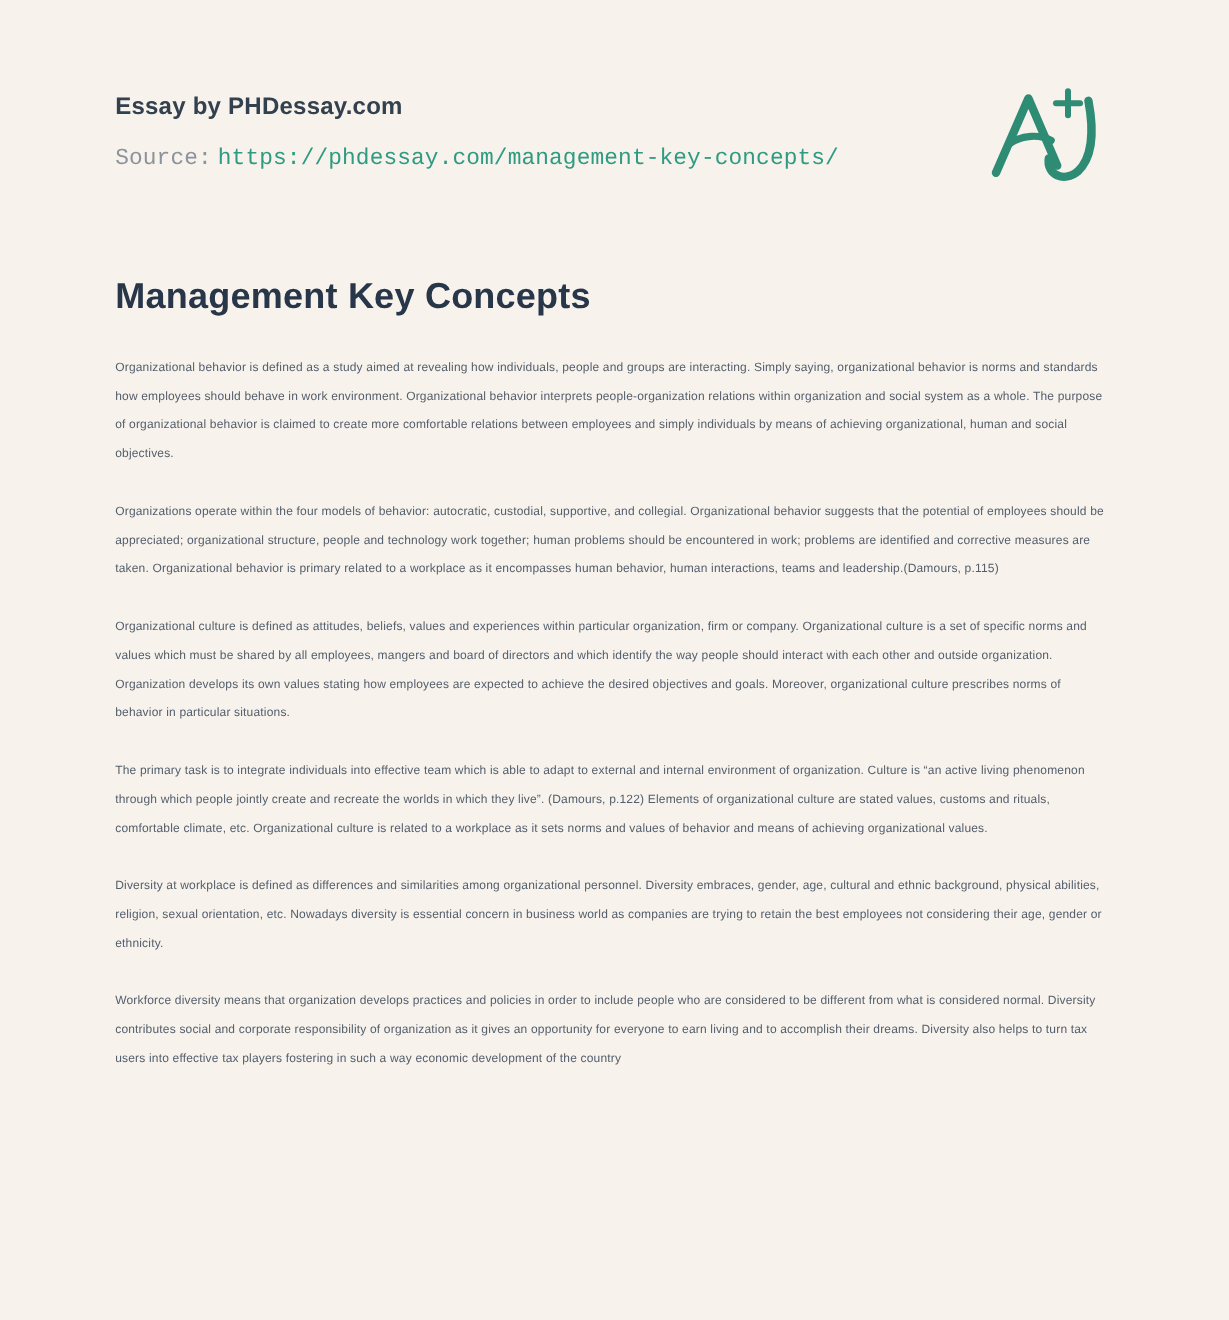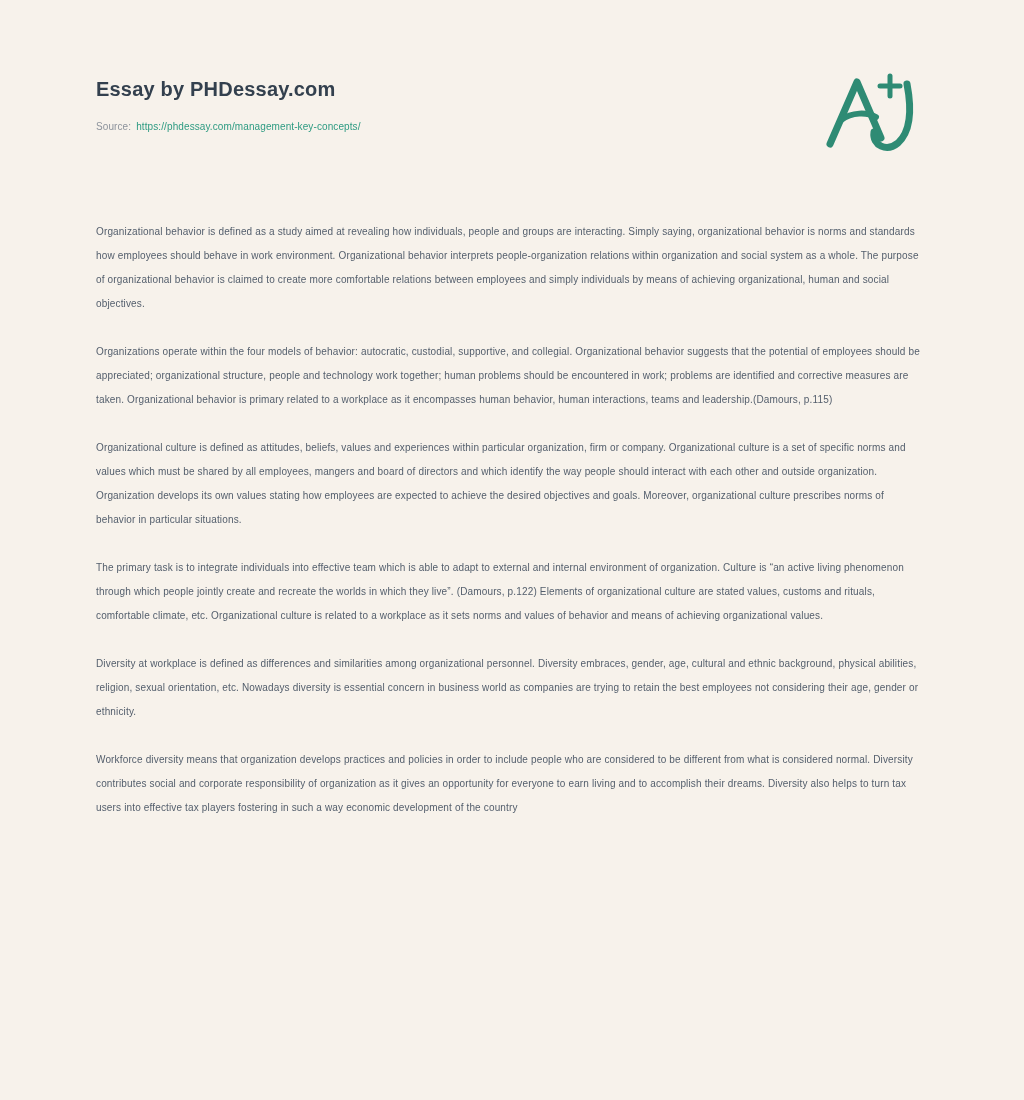--- a/index.html
+++ b/index.html
@@ -20,23 +20,24 @@
     margin-bottom: 88px;
   }
   .byline {
     font-size: 20px;
     font-weight: 700;
     color: #33404E;
     letter-spacing: 0.2px;
     margin-bottom: 20px;
   }
   .source-line {
-    font-size: 10px;
+    font-size: 19px;
     color: #8D939C;
     letter-spacing: 0.1px;
+    font-family: Liberation Mono, monospace;
   }
   .source-link {
     color: #2E9B82;
     text-decoration: none;
     margin-left: 5px;
     cursor: pointer;
   }
   .logo {
     position: absolute;
     top: -10px;
@@ -76,20 +77,21 @@
           <path d="M8 76 L35 14 L59 70" stroke-width="7"></path>
           <path d="M19 52 C30 44 45 44 54 49" stroke-width="6"></path>
           <path d="M68 8 L68 28" stroke-width="5"></path>
           <path d="M58 18 L78 18" stroke-width="5"></path>
           <path d="M85 16 C90 42 88 64 76 75 C65 84 50 78 52 64" stroke-width="7"></path>
         </g>
       </svg>
     </div>
   </div>
 
+  <h1 class="title">Management Key Concepts</h1>
 
   <div class="essay">
     <p>Organizational behavior is defined as a study aimed at revealing how individuals, people and groups are interacting. Simply saying, organizational behavior is norms and standards how employees should behave in work environment. Organizational behavior interprets people-organization relations within organization and social system as a whole. The purpose of organizational behavior is claimed to create more comfortable relations between employees and simply individuals by means of achieving organizational, human and social objectives.</p>
     <p>Organizations operate within the four models of behavior: autocratic, custodial, supportive, and collegial. Organizational behavior suggests that the potential of employees should be appreciated; organizational structure, people and technology work together; human problems should be encountered in work; problems are identified and corrective measures are taken. Organizational behavior is primary related to a workplace as it encompasses human behavior, human interactions, teams and leadership.(Damours, p.115)</p>
     <p>Organizational culture is defined as attitudes, beliefs, values and experiences within particular organization, firm or company. Organizational culture is a set of specific norms and values which must be shared by all employees, mangers and board of directors and which identify the way people should interact with each other and outside organization. Organization develops its own values stating how employees are expected to achieve the desired objectives and goals. Moreover, organizational culture prescribes norms of behavior in particular situations.</p>
     <p>The primary task is to integrate individuals into effective team which is able to adapt to external and internal environment of organization. Culture is “an active living phenomenon through which people jointly create and recreate the worlds in which they live”. (Damours, p.122) Elements of organizational culture are stated values, customs and rituals, comfortable climate, etc. Organizational culture is related to a workplace as it sets norms and values of behavior and means of achieving organizational values.</p>
     <p>Diversity at workplace is defined as differences and similarities among organizational personnel. Diversity embraces, gender, age, cultural and ethnic background, physical abilities, religion, sexual orientation, etc. Nowadays diversity is essential concern in business world as companies are trying to retain the best employees not considering their age, gender or ethnicity.</p>
     <p>Workforce diversity means that organization develops practices and policies in order to include people who are considered to be different from what is considered normal. Diversity contributes social and corporate responsibility of organization as it gives an opportunity for everyone to earn living and to accomplish their dreams. Diversity also helps to turn tax users into effective tax players fostering in such a way economic development of the country</p>
   </div>
 

